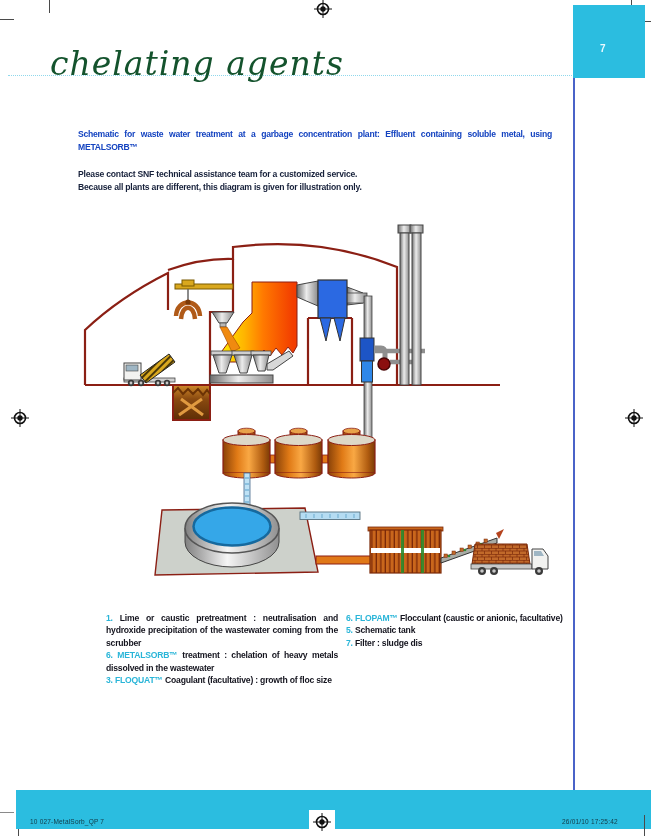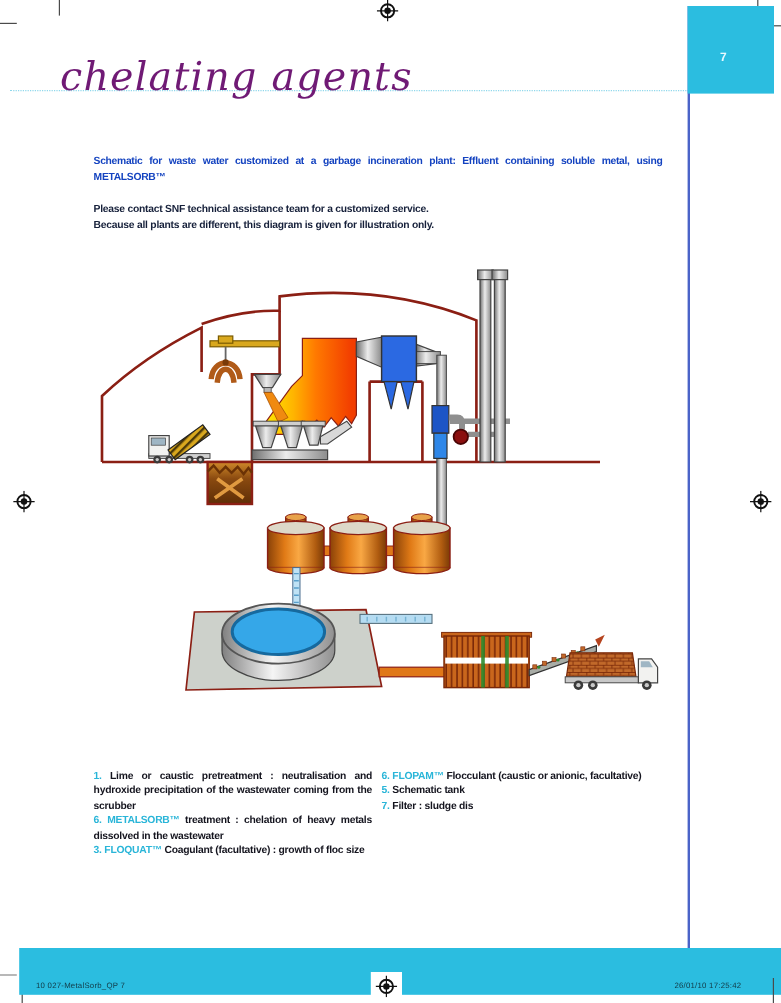--- a/index.html
+++ b/index.html
@@ -7,33 +7,33 @@
         font-family:"Liberation Sans",sans-serif;}
   .abs{position:absolute;}
 
   
   .cropv{position:absolute;width:1px;background:#4a4a4a;}
   .croph{position:absolute;height:1px;background:#4a4a4a;}
   .regmark{position:absolute;width:18px;height:18px;}
 
   
   .title{position:absolute;left:50px;top:44px;font-family:"DejaVu Serif",serif;
-         font-style:italic;font-size:33px;color:#701a75;letter-spacing:1px;white-space:nowrap;}
+         font-style:italic;font-size:33px;color:#14532d;letter-spacing:1px;white-space:nowrap;}
   .rule-dotted{position:absolute;left:8px;top:75px;width:566px;border-top:1px dotted #8fd8ec;}
   .pagebox{position:absolute;left:573px;top:5px;width:72px;height:73px;background:#2bbde0;}
   .pagenum{position:absolute;left:27px;top:38px;color:#eafaff;font-size:10px;font-weight:bold;}
   .vline{position:absolute;left:573px;top:5px;width:2px;height:785px;background:#4a63c8;}
 
   
   .heading{position:absolute;left:78px;top:128px;width:474px;font-size:8.6px;font-weight:700;
            color:#1443c0;line-height:13px;letter-spacing:-0.25px;text-align:justify;}
   .intro{position:absolute;left:78px;top:168px;width:474px;font-size:8.6px;font-weight:600;
          color:#16203a;line-height:13px;letter-spacing:-0.2px;}
-  .legend{position:absolute;top:640px;font-size:8.6px;font-weight:700;color:#14141e;
-          line-height:12.4px;letter-spacing:-0.2px;text-align:justify;}
+  .legend{position:absolute;top:612px;font-size:8.6px;font-weight:700;color:#14141e;
+          line-height:12.4px;letter-spacing:-0.2px;text-align:justify;margin-left:28px;}
   .legend p{margin:0;}
   .legend .c{color:#29b5d8;}
   .leg-left{left:78px;width:232px;}
   .leg-right{left:318px;width:238px;}
 
   
   .footband{position:absolute;left:16px;top:790px;width:635px;height:39px;background:#2bbde0;}
   .footnotch{position:absolute;left:309px;top:810px;width:26px;height:26px;background:#ffffff;}
   .foottext{position:absolute;font-size:6.5px;color:#123a46;letter-spacing:0.2px;white-space:nowrap;}
   .ft-l{left:30px;top:818px;}
@@ -73,21 +73,21 @@
       <circle cx="9" cy="9" r="2.7" fill="#111"></circle>
   </svg>
 
   <div class="rule-dotted"></div>
   <div class="title">chelating agents</div>
   <div class="vline"></div>
   <div class="pagebox">
     <div class="pagenum">7</div>
   </div>
 
-  <div class="heading">Schematic for waste water customized at a garbage incineration plant: Effluent containing soluble metal, using METALSORB™</div>
+  <div class="heading">Schematic for waste water treatment at a garbage concentration plant: Effluent containing soluble metal, using METALSORB™</div>
   <div class="intro">
     <div>Please contact SNF technical assistance team for a customized service.</div>
     <div>Because all plants are different, this diagram is given for illustration only.</div>
   </div>
 
   <svg class="abs" style="left:80px;top:212px;" width="470" height="392" viewBox="0 0 470 392">
     <defs>
       <linearGradient id="metal" x1="0" y1="0" x2="1" y2="0">
         <stop offset="0" stop-color="#6f6f6f"></stop>
           <stop offset="0.45" stop-color="#ececec"></stop>

